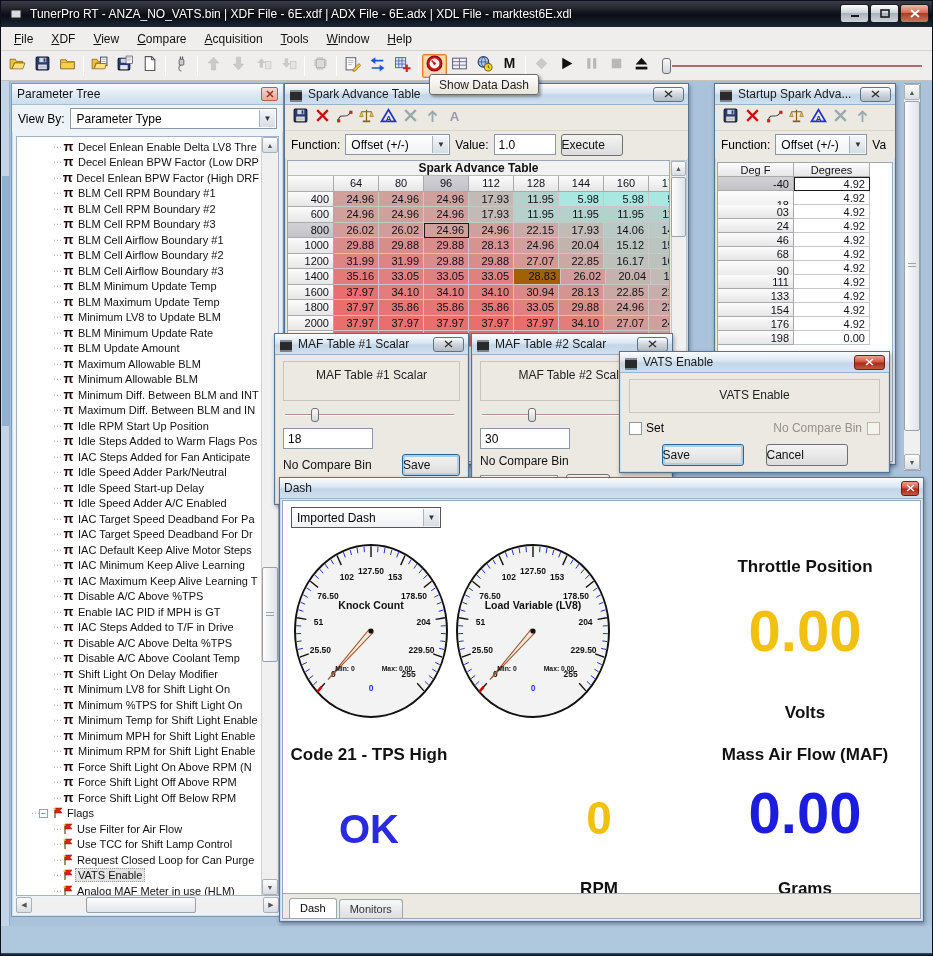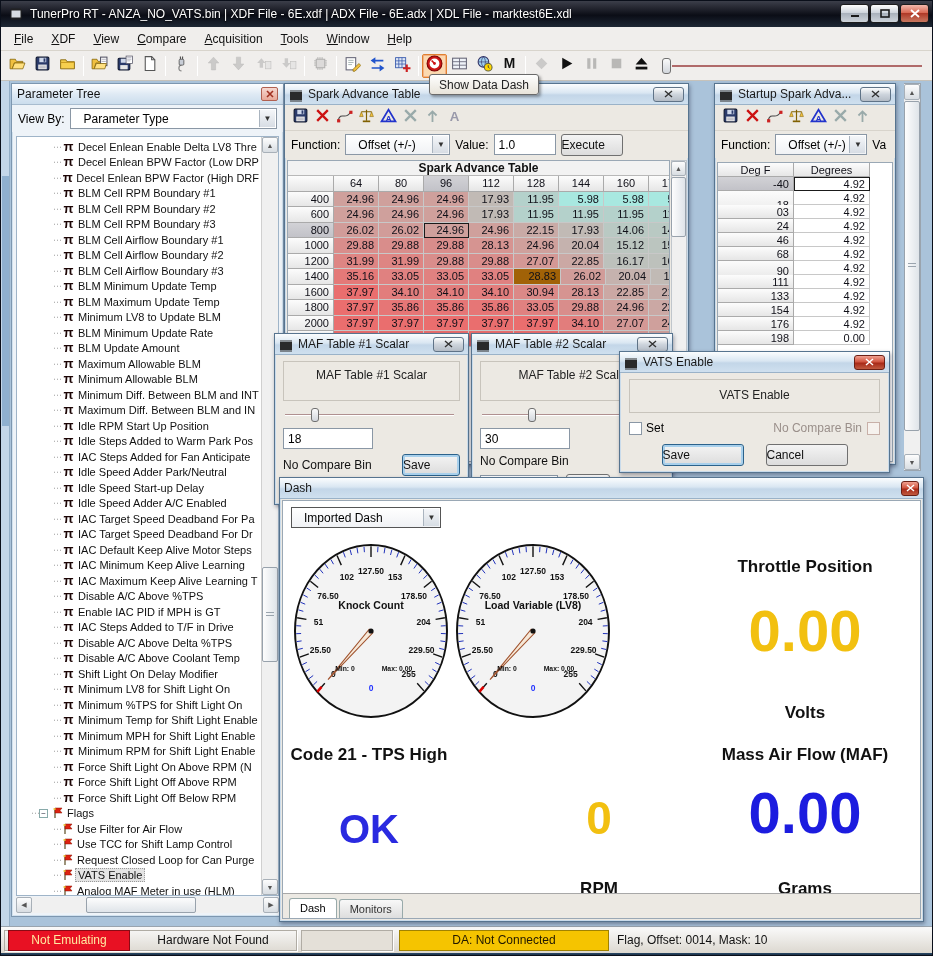--- a/index.html
+++ b/index.html
@@ -46,21 +46,21 @@
   .ctitle .cicon{width:14px;height:12px;margin-right:5px;}
   .ctitle .ctext{font-size:12px;color:#1a1a1a;flex:1;white-space:nowrap;overflow:hidden;}
   .cclose{width:31px;height:15px;border:1px solid #5f7387;border-radius:3px;background:linear-gradient(#fdfdfd,#cdd4dc 50%,#b4bcc6);
     display:flex;align-items:center;justify-content:center;font-size:10px;color:#222;}
   .cclose.red{background:linear-gradient(#f0a090,#d05540 45%,#a82a18 55%,#c05a40);color:#fff;border-color:#6b2015;}
   .cclose svg{width:9px;height:8px;}
   .ctoolbar{height:26px;display:flex;align-items:center;padding-left:4px;background:#ece9e3;border-bottom:1px solid #d8d4cc;}
   .ctoolbar .tbtn{width:22px;height:22px;}
   .funcrow{height:27px;display:flex;align-items:center;padding-left:6px;background:#ece9e3;font-size:12px;gap:5px;overflow:hidden;}
   .combo{height:21px;border:1px solid #8a97a5;background:linear-gradient(#fff,#f0f2f5);display:flex;align-items:center;
-    font-size:12px;padding-left:12px;position:relative;}
+    font-size:12px;padding-left:5px;position:relative;}
   .combo .arrow{position:absolute;right:1px;top:1px;bottom:1px;width:16px;border-left:1px solid #aab4bf;
     background:linear-gradient(#f4f6f9,#d7dde4);display:flex;align-items:center;justify-content:center;font-size:8px;color:#333;}
   .btn{height:22px;border:1px solid #707070;border-radius:3px;background:linear-gradient(#f4f4f4,#dcdcdc);
     font-size:12px;display:flex;align-items:center;justify-content:flex-start;color:#111;}
   .btn.focused{border:1px solid #2c628b;box-shadow:0 0 0 2px #a8d0ec inset;}
   .tinput{height:21px;border:1px solid #8a97a5;background:#fff;font-size:12px;padding:0 4px;display:flex;align-items:center;}
   
   .panel{position:absolute;left:10px;top:2px;width:273px;height:834px;background:#eef3f8;border:1px solid #7d97b0;
     box-shadow:0 0 0 1px #d2e2ef inset;}
   .ptitle{height:21px;background:linear-gradient(#fdfeff,#dfeaf4 50%,#cbdded);display:flex;align-items:center;
@@ -464,21 +464,21 @@
               <span class="lbl">Maximum Diff. Between BLM and IN</span>
             </div>
             <div class="trow" style="padding-left:36px">
               <span class="conn">⋯</span>
               <span class="picon">π</span>
               <span class="lbl">Idle RPM Start Up Position</span>
             </div>
             <div class="trow" style="padding-left:36px">
               <span class="conn">⋯</span>
               <span class="picon">π</span>
-              <span class="lbl">Idle Steps Added to Warm Park Pos</span>
+              <span class="lbl">Idle Steps Added to Warm Flags Pos</span>
             </div>
             <div class="trow" style="padding-left:36px">
               <span class="conn">⋯</span>
               <span class="picon">π</span>
               <span class="lbl">IAC Steps Added for Fan Anticipate</span>
             </div>
             <div class="trow" style="padding-left:36px">
               <span class="conn">⋯</span>
               <span class="picon">π</span>
               <span class="lbl">Idle Speed Adder Park/Neutral</span>
@@ -1289,23 +1289,14 @@
         <div class="dashlbl" style="left:392px;top:378px">Grams</div>
 
         <div class="tabsrow">
           <div class="tab activetab">Dash</div>
           <div class="tab inactive">Monitors</div>
         </div>
       </div>
     </div>
   </div>
 
-  <div class="status">
-    <div class="spanel" style="margin-left:3px;width:293px;">
-      <div class="badge red" style="width:122px;margin:0 0 0 3px">Not Emulating</div>
-      <div style="flex:1;text-align:center">Hardware Not Found</div>
-    </div>
-    <div class="spanel" style="margin-left:4px;width:92px;background:#e4e0d8"></div>
-    <div class="badge yellow" style="margin-left:6px;width:210px">DA: Not Connected</div>
-    <div style="margin-left:8px;flex:1">Flag, Offset: 0014,  Mask: 10</div>
-  </div>
   <div class="bottomedge"></div>
 </div>
 
 </body></html>

